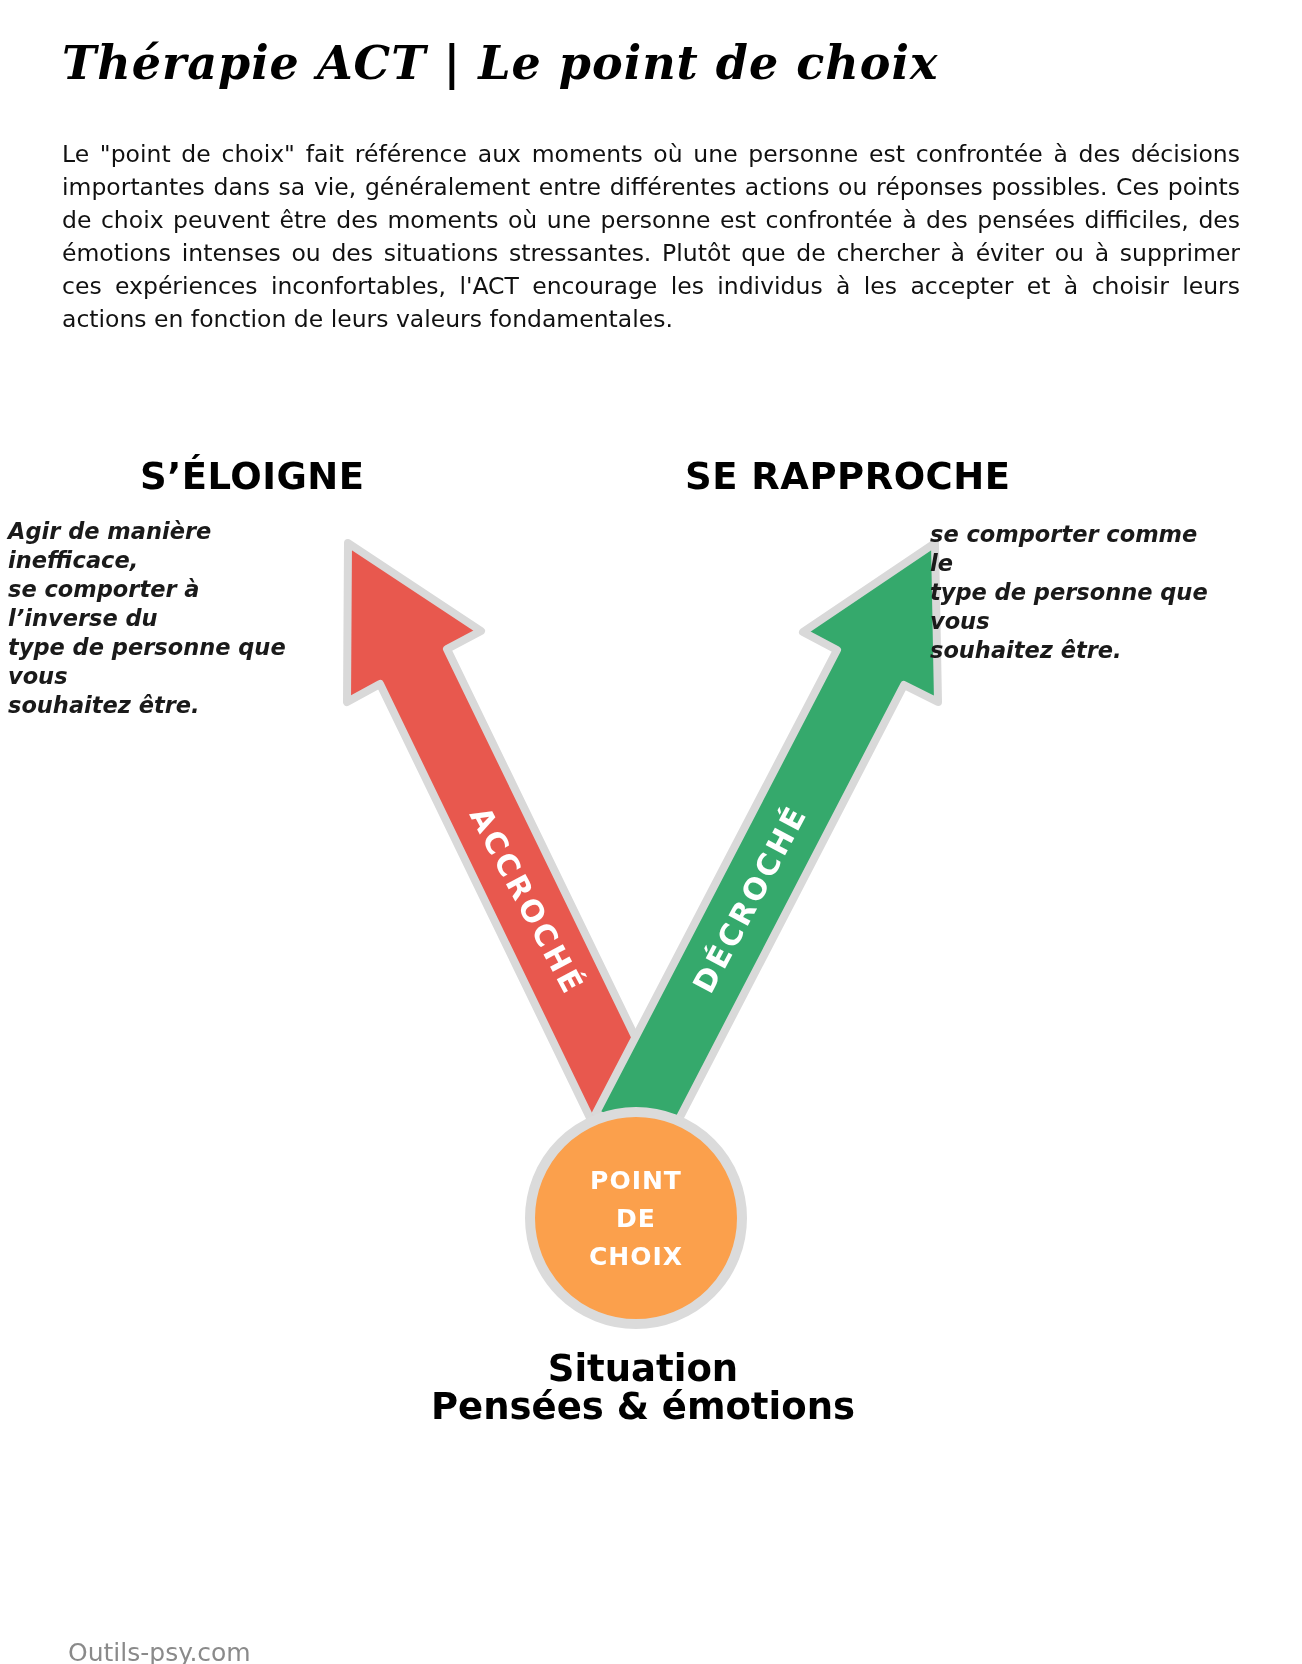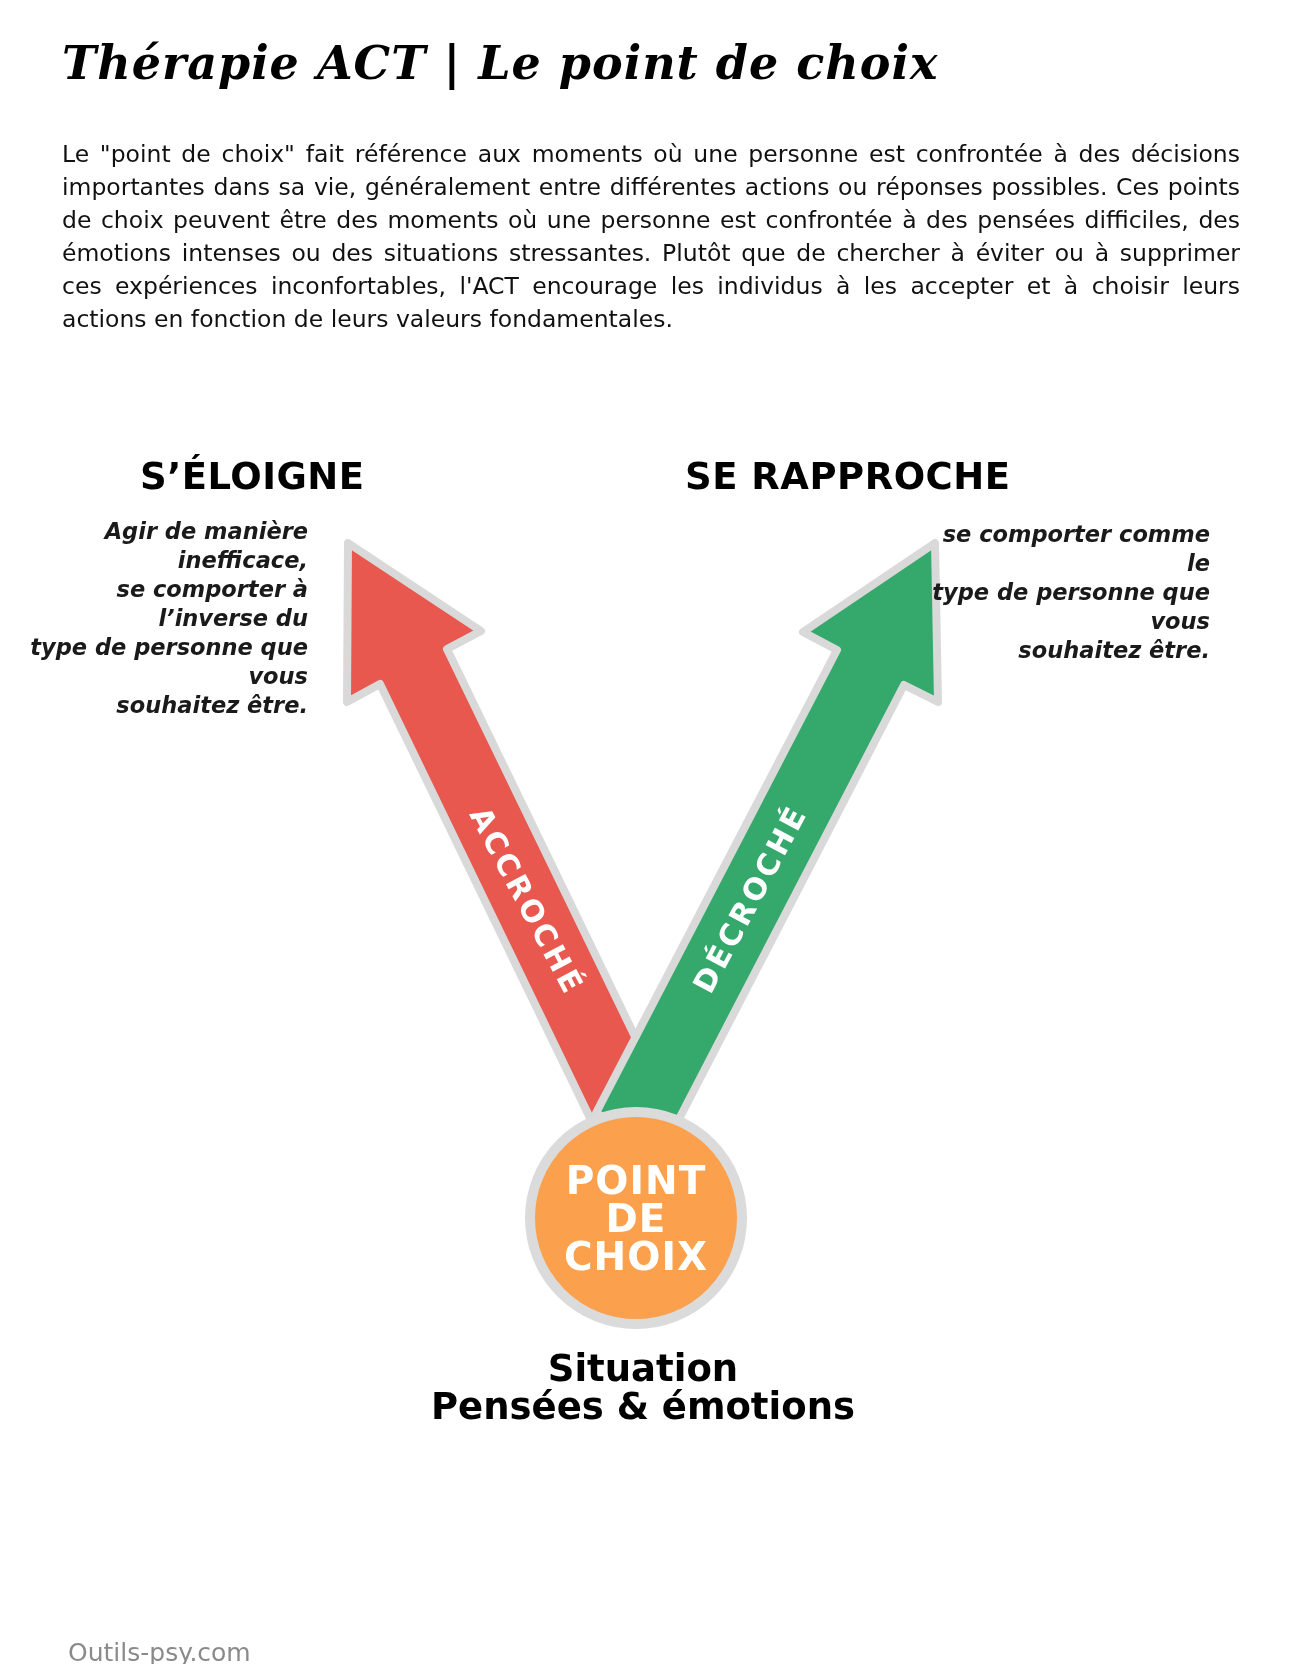--- a/index.html
+++ b/index.html
@@ -25,30 +25,30 @@
     font-weight: 700; font-size: 37px; letter-spacing: 0.5px; color: #000;
   }
   .col-heading.left  { left: 140px; }
   .col-heading.right { left: 685px; }
   .side-desc {
     position: absolute; font-style: italic; font-weight: 600;
     font-size: 22.5px; line-height: 29px; color: #1a1a1a;
   }
   .side-desc.left  { left: 8px;   top: 517px; width: 300px; }
   .side-desc.right { left: 930px; top: 520px; width: 280px; }
-  .side-desc span { display: block; text-align: right; }
+  .side-desc span { display: block; }
   .arrow-label {
     position: absolute; color: #ffffff; font-weight: 700; font-size: 30px;
     letter-spacing: 3px; white-space: nowrap;
   }
   .arrow-label.red   { left: 527px; top: 901px; transform: translate(-50%,-50%) rotate(62deg); }
   .arrow-label.green { left: 750px; top: 899px; transform: translate(-50%,-50%) rotate(-62deg); }
   .circle-label {
     position: absolute; left: 636px; top: 1219px; transform: translate(-50%,-50%);
-    text-align: center; color: #ffffff; font-weight: 700; font-size: 39px;
+    text-align: center; color: #ffffff; font-weight: 700; font-size: 25px;
     line-height: 38px; letter-spacing: 1px;
   }
   .circle-label span { display: block; }
   .circle-caption {
     position: absolute; left: 643px; top: 1350px; transform: translateX(-50%);
     text-align: center; font-weight: 700; font-size: 37px; line-height: 38px; color: #000;
     white-space: nowrap;
   }
   .circle-caption span { display: block; }
   .footer {

